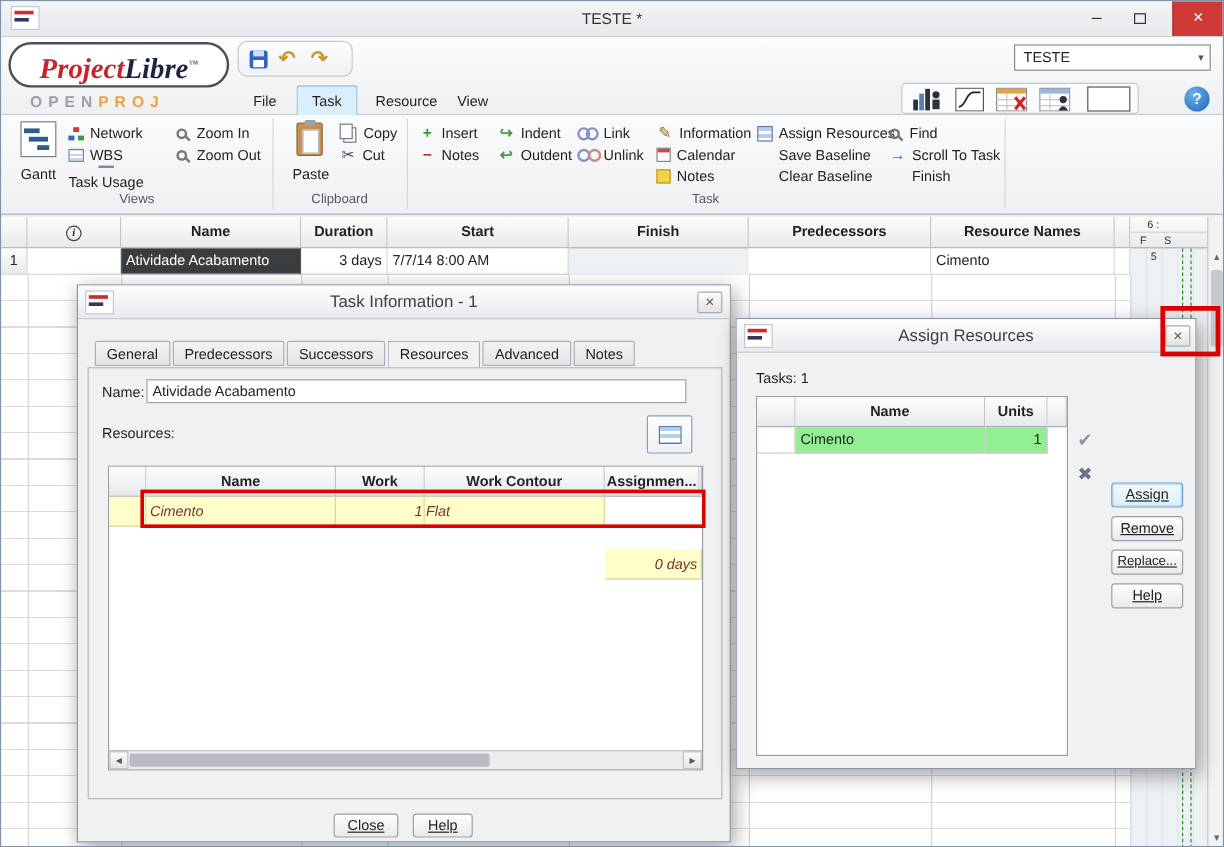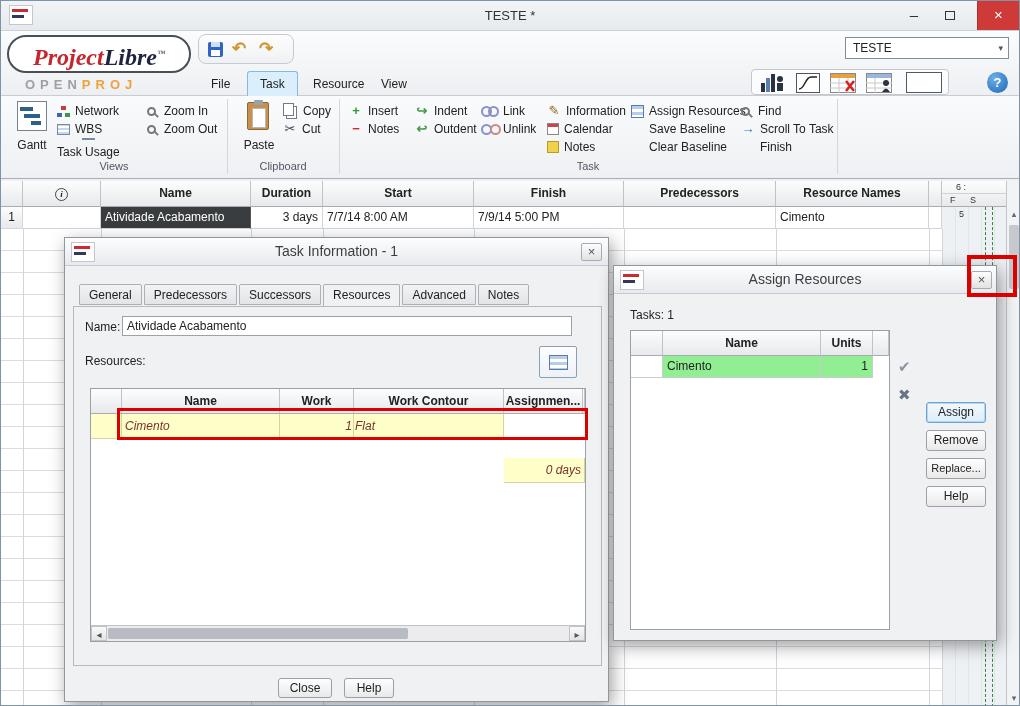--- a/index.html
+++ b/index.html
@@ -133,21 +133,21 @@
   
   .dialog { position:absolute; background:#f0f1f3; border:1px solid #8f969e;
     box-shadow:3px 5px 16px rgba(0,0,0,.38); }
   .dlg-title { position:absolute; left:0; top:0; right:0; height:28px;
     background:linear-gradient(#fcfdfe,#e7eaee); border-bottom:1px solid #c6cace; }
   .dlg-title .t { display:block; text-align:center; line-height:27px; font-size:14px; color:#3c4043; }
   .dlg-close { position:absolute; top:5px; width:21px; height:18px;
     background:linear-gradient(#fdfdfd,#e2e2e2); border:1px solid #a8acb0; border-radius:2px;
     text-align:center; line-height:15px; font-size:13px; color:#555; }
   .btn { position:absolute; background:linear-gradient(#fefefe,#e9e9e9); border:1px solid #9aa0a6;
-    border-radius:3px; font-size:12px; text-align:center; color:#222; }
+    border-radius:3px; font-size:12px; text-align:center; color:#222;text-decoration:underline; }
   .btn.focused { border-color:#6aa3d8; background:linear-gradient(#f3f9fd,#dcedf8); box-shadow:inset 0 0 0 1px #b8d7ee; }
 
   
   #task-dialog { left:63px; top:236px; width:545px; height:465px; z-index:20; }
   #ti-tabs { position:absolute; left:14px; top:46px; height:23px; display:flex; }
   .dtab { height:21px; line-height:20px; padding:0 9px; margin-right:2px; font-size:12px;
     background:linear-gradient(#f2f3f5,#e2e4e7); border:1px solid #aab0b6; border-radius:2px 2px 0 0; }
   .dtab.active { background:#f0f1f3; height:23px; border-bottom-color:#f0f1f3; font-weight:normal; }
   #ti-panel { position:absolute; left:8px; top:68px; width:529px; height:360px; border:1px solid #b6bac0; }
   .dlabel { position:absolute; font-size:12px; color:#222; }
@@ -375,21 +375,20 @@
   <div id="timeline-h">
     <span class="tl1">6 :</span>
     <span class="tl2">F S</span>
   </div>
 
   <div class="rcell numcell" style="left:0;width:22px;">1</div>
   <div class="rcell" style="left:22px;width:78px;"></div>
   <div class="rcell sel" style="left:100px;width:150px;">Atividade Acabamento</div>
   <div class="rcell r-align" style="left:250px;width:72px;">3 days</div>
   <div class="rcell" style="left:322px;width:151px;">7/7/14 8:00 AM</div>
-  <div class="rcell" style="left:473px;width:150px;">7/9/14 5:00 PM</div>
   <div class="rcell" style="left:623px;width:152px;"></div>
   <div class="rcell" style="left:775px;width:153px;">Cimento</div>
   <div class="rcell" style="left:928px;width:13px;"></div>
 
   <div id="rows-bg"></div>
   <div class="vline" style="left:22px;"></div>
   <div class="vline" style="left:100px;"></div>
   <div class="vline" style="left:250px;"></div>
   <div class="vline" style="left:322px;"></div>
   <div class="vline" style="left:473px;"></div>

